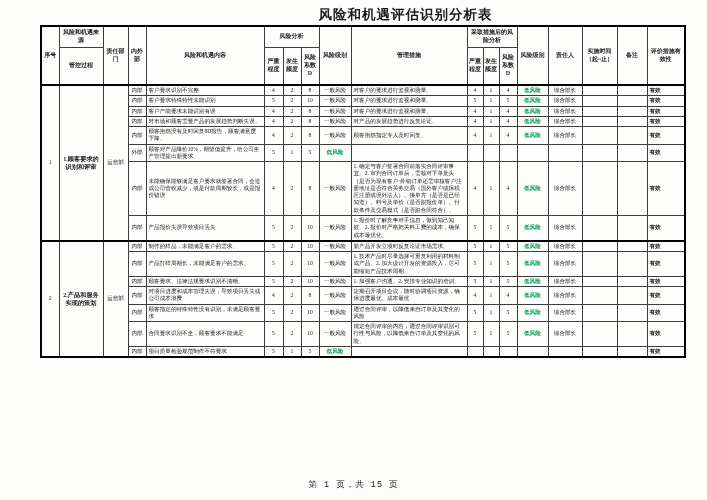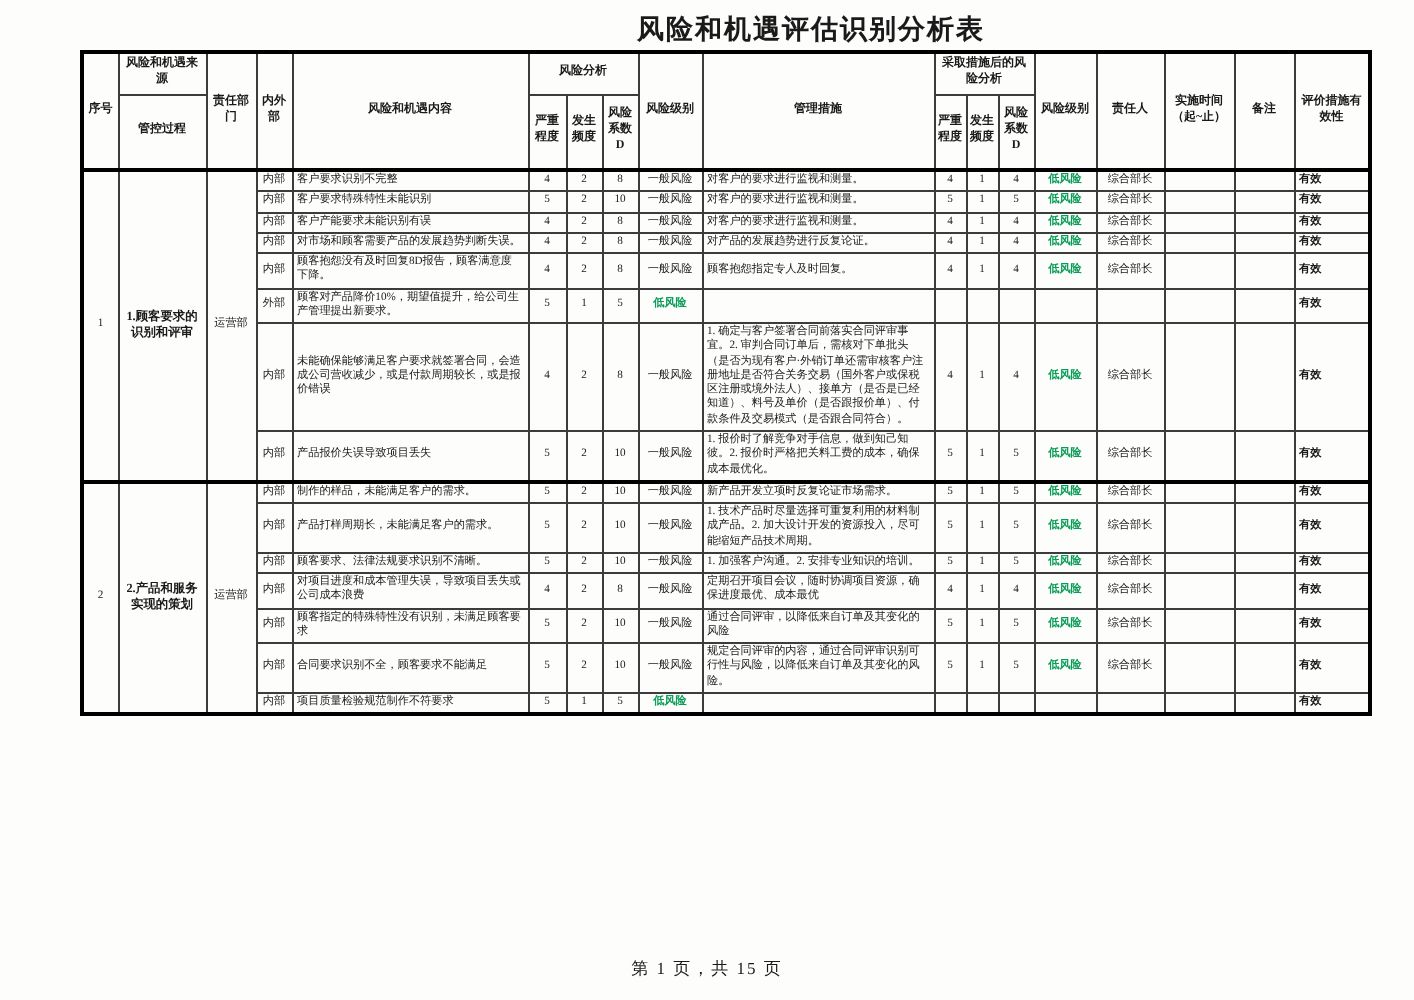--- a/index.html
+++ b/index.html
@@ -31,21 +31,21 @@
   thead tr.sub-row th{height:34px;}
   td.c-center{text-align:center;}
   td.c-left{text-align:left;}
   td.c-bold{font-weight:bold;}
   td.low{color:var(--low,#0b9c57);font-weight:bold;}
   td.process-cell{font-weight:bold;font-size:6.2px;text-align:center;}
   tr.section-top td{border-top:2px solid #000;}
   tr.thick-top td{border-top:1.8px solid #000;}
   .page-footer{
     position:absolute;top:479px;left:0;width:707px;text-align:center;
-    font-size:8.5px;letter-spacing:1px;
+    font-size:8.5px;letter-spacing:1px;font-family:Liberation Mono, monospace;
   }
 </style>
 </head>
 <body>
 
 <div class="page-title">风险和机遇评估识别分析表</div>
 
 <table class="risk">
   <colgroup>
     <col style="width:18px">

